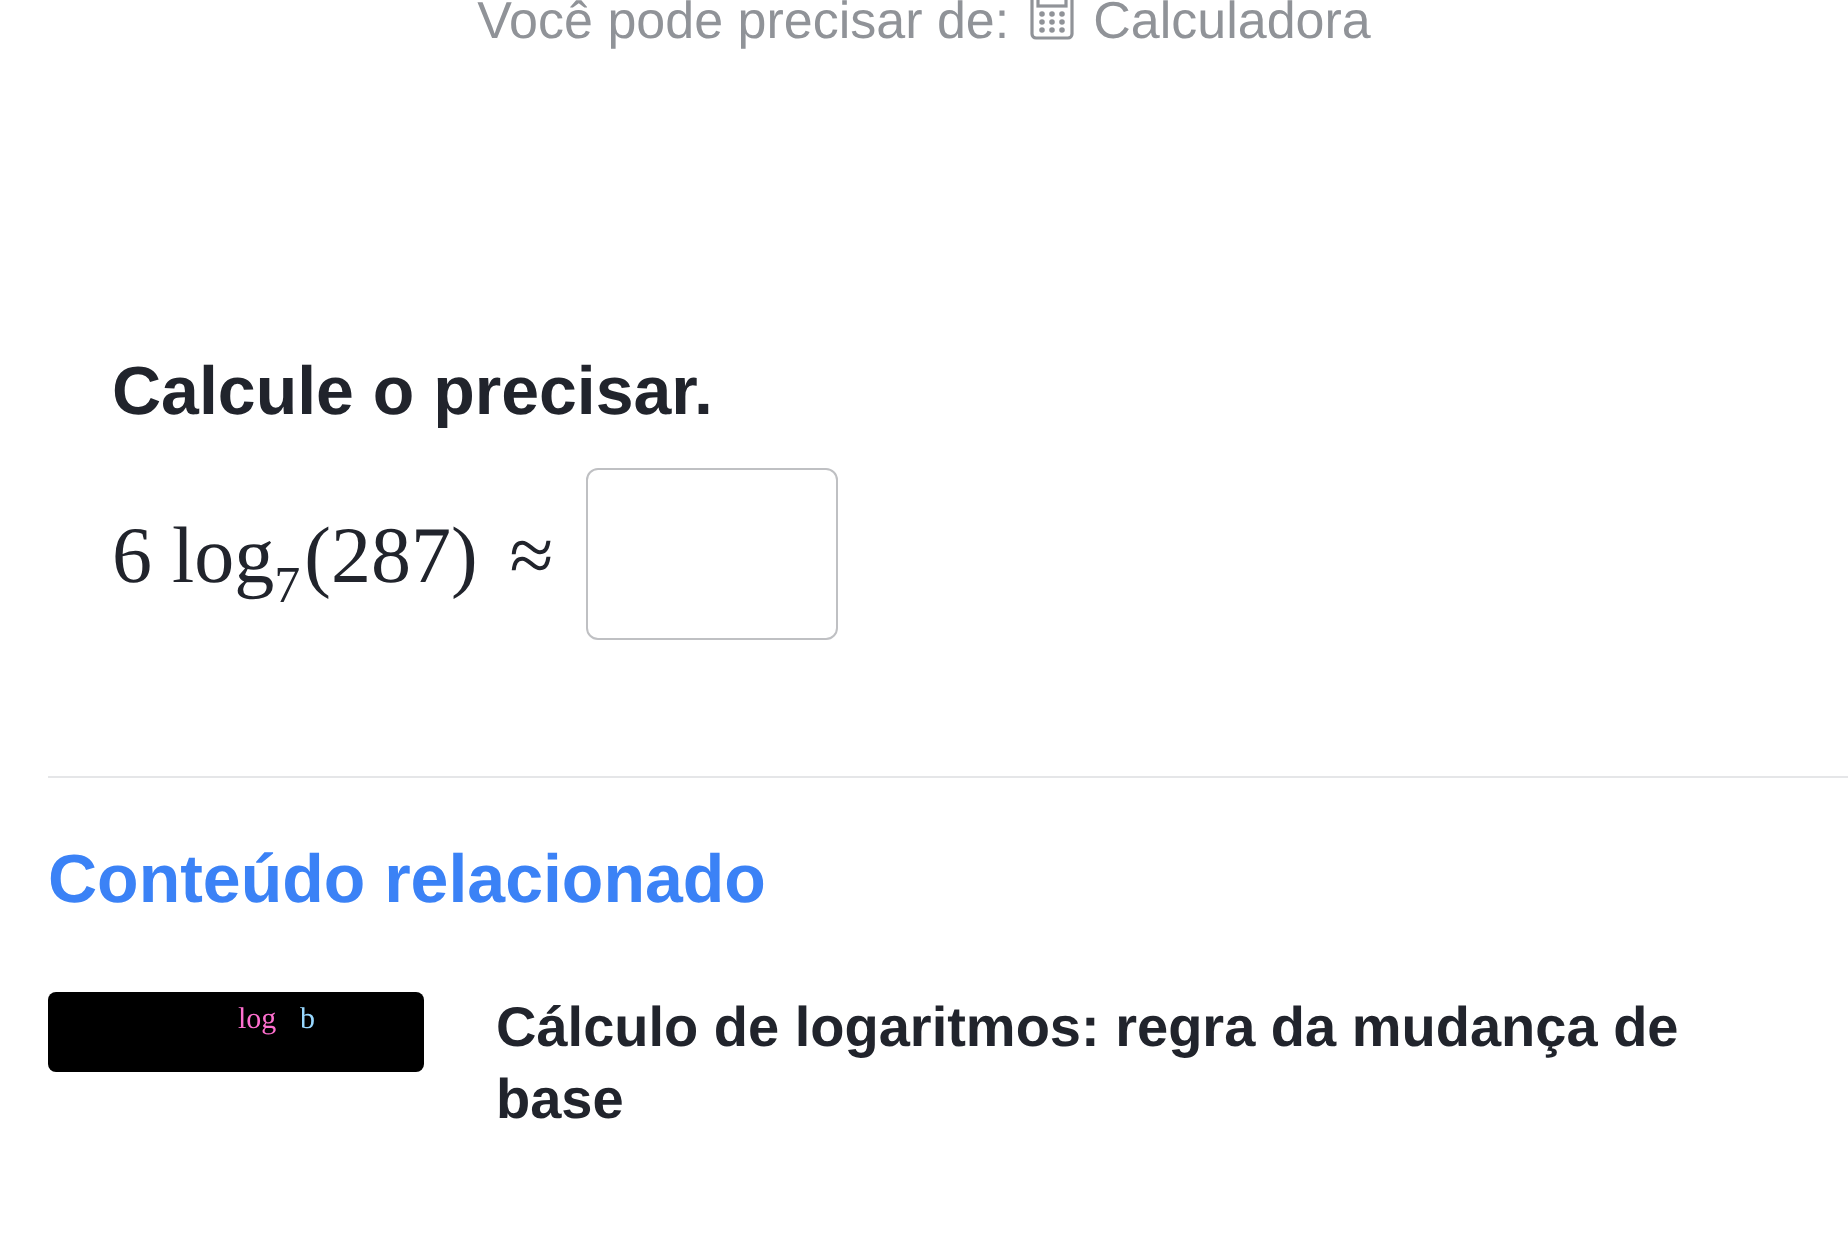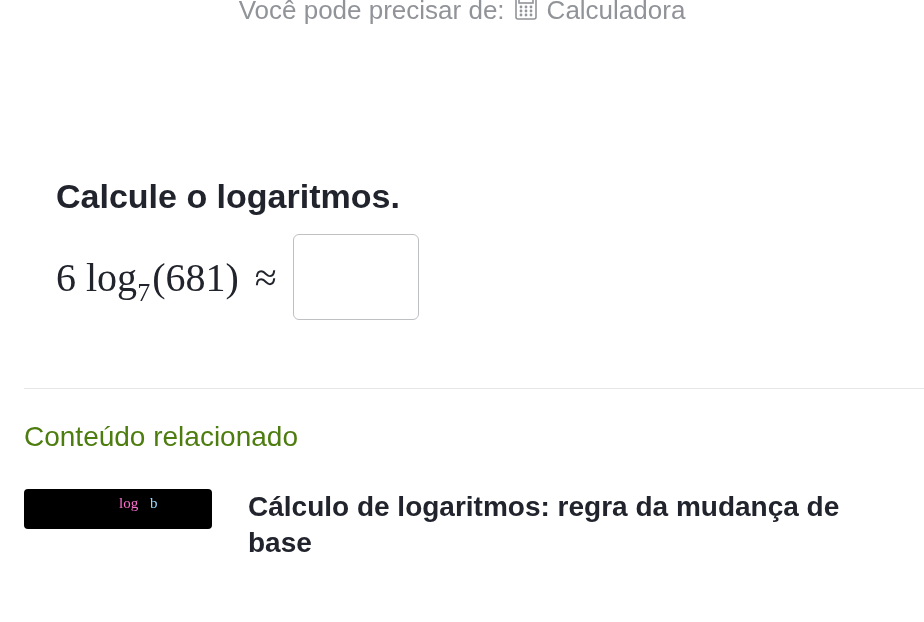--- a/index.html
+++ b/index.html
@@ -90,23 +90,23 @@
   .divider {
     height: 1px;
     background: #e5e6e8;
     margin: 68px 0 0 24px;
     width: 900px;
   }
   .related-section {
     padding: 32px 24px 0 24px;
   }
   .related-title {
-    font-size: 28px;
-    font-weight: 400;
-    color: #4d7c0f;
+    font-size: 34px;
+    font-weight: 700;
+    color: #3b82f6;
     margin-bottom: 36px;
   }
   .related-item {
     display: flex;
     align-items: flex-start;
     gap: 36px;
   }
   .video-thumb {
     width: 188px;
     height: 40px;
@@ -148,29 +148,29 @@
       <circle cx="16" cy="17" r="0.6" fill="currentColor"></circle>
       <circle cx="6" cy="21" r="0.6" fill="currentColor"></circle>
       <circle cx="11" cy="21" r="0.6" fill="currentColor"></circle>
       <circle cx="16" cy="21" r="0.6" fill="currentColor"></circle>
     </svg>
   </span>
   <span>Calculadora</span>
 </div>
 
 <div class="problem-section">
-  <h2 class="problem-title">Calcule o logaritmos.</h2>
+  <h2 class="problem-title">Calcule o precisar.</h2>
 
   <div class="equation-row">
     <span class="equation-expr">
       <span class="coef">6</span>
       <span class="log-word">log</span>
       <span class="sub">7</span>
       <span>(</span>
-        <span>681</span>
+        <span>287</span>
         <span>)</span>
     </span>
     <span class="approx">≈</span>
     <input class="answer-input" type="text" value="" style="">
   </div>
 </div>
 
 <div class="divider"></div>
 
 <div class="related-section">

